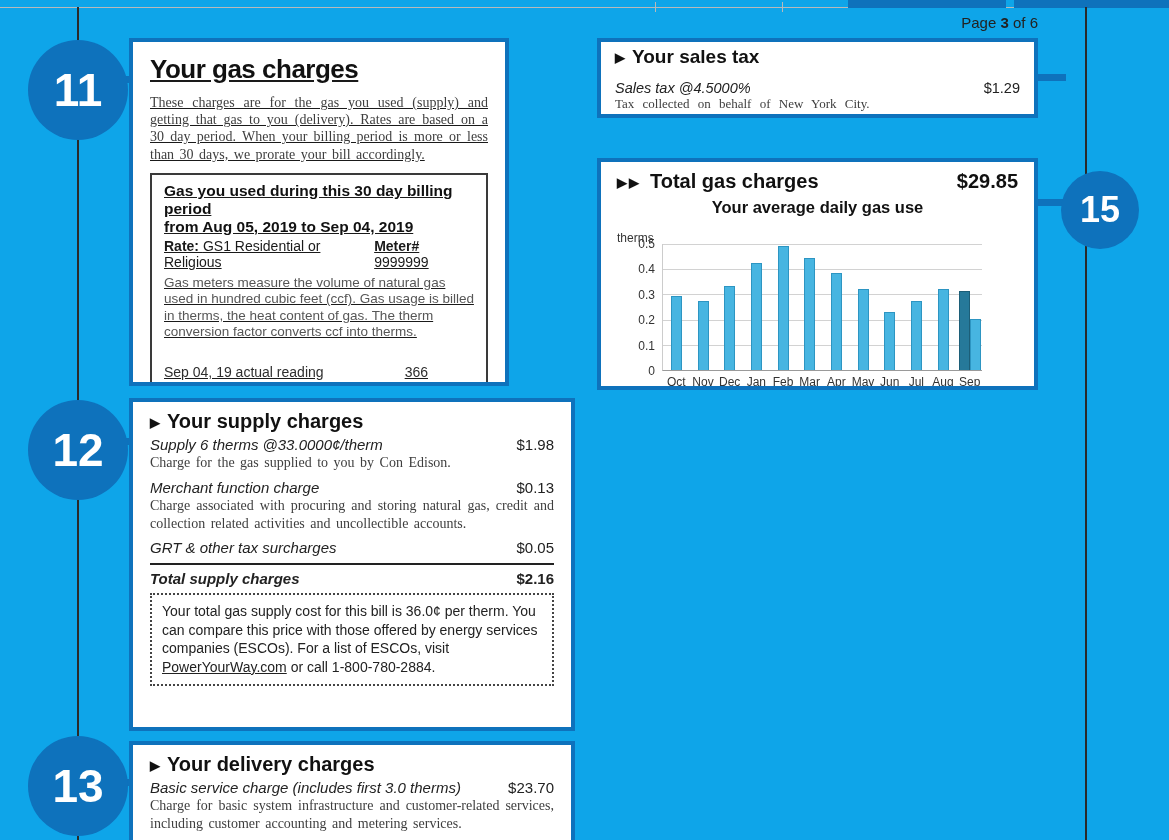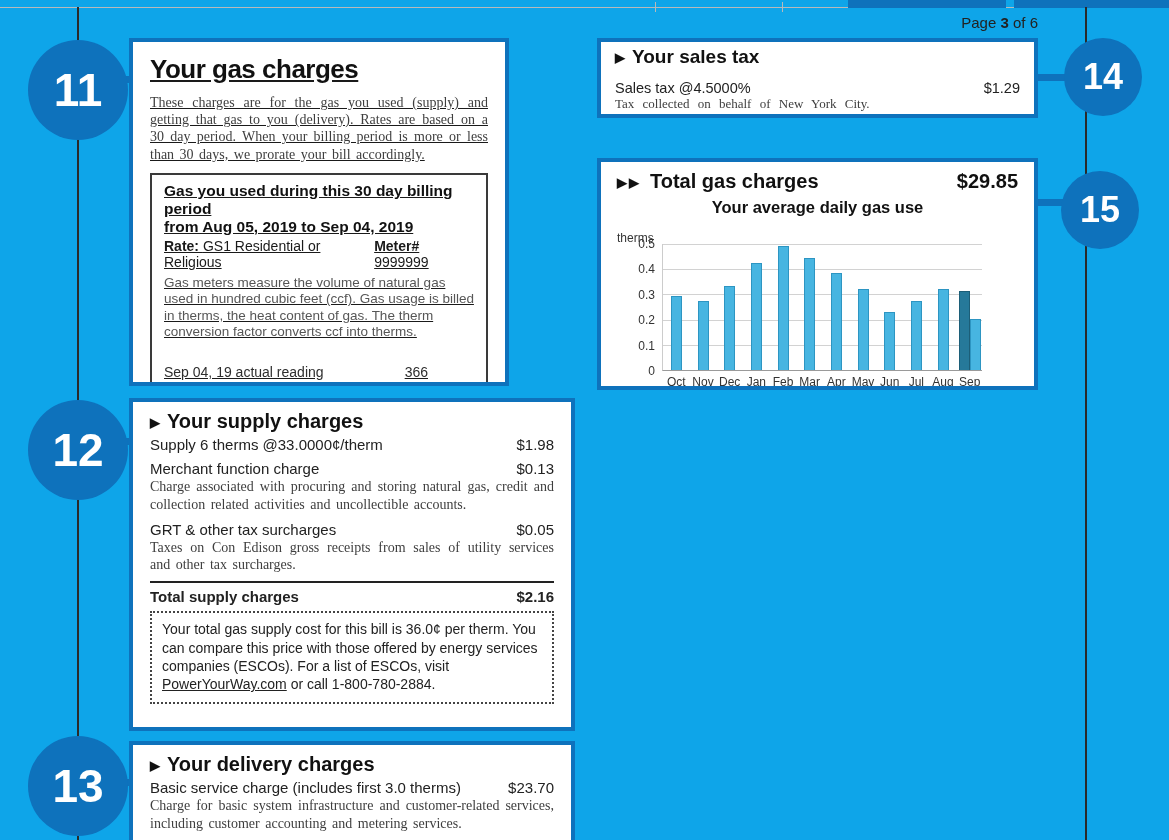--- a/index.html
+++ b/index.html
@@ -43,21 +43,21 @@
   .innerbox { margin-top:10px; border:2px solid #3a3a3a; padding:7px 12px 8px; }
   .ib-head { font-weight:bold; font-size:15.5px; line-height:1.16; color:#111; }
   .ratemeter { display:flex; justify-content:space-between; font-size:14px; margin-top:2px; }
   .meternote { font-size:13.5px; color:#565656; line-height:1.22; margin:5px 0 21px; }
   .usg { font-size:14px; color:#2e2e2e; padding:2px 0; }
   .usg .uval { margin-right:46px; }
   .uline { text-decoration:underline; text-underline-offset:2px; }
 
   
   .sechead { font-weight:bold; font-size:20px; color:#111; margin-bottom:3px; display:flex; align-items:baseline; }
-  .clabel { font-size:15px; color:#222; }
+  .clabel { font-size:15px; color:#222;font-style:italic; }
   .camt { font-size:15px; color:#222; }
   .cdesc { font-size:14px; line-height:1.27; margin-top:1px; }
   .charge { margin-bottom:7px; }
   .sumline { border:none; border-top:2px solid #222; margin:5px 0 5px; }
   .totrow .clabel, .totrow .camt { font-weight:bold; }
 
   .supplybox { left:129px; top:398px; width:446px; height:333px; padding:8px 17px; }
   .dotbox { margin-top:6px; border:2px dotted #444; padding:7px 10px 8px; font-size:14px; line-height:1.32; color:#222; }
   .dotbox a { color:#222; text-decoration:underline; }
 
@@ -152,34 +152,34 @@
   <section class="bluebox supplybox">
     <div class="sechead">
       <span class="tri"></span>
       <span>Your supply charges</span>
     </div>
     <div class="charge">
       <div class="row">
         <span class="clabel">Supply 6 therms @33.0000¢/therm</span>
         <span class="camt">$1.98</span>
       </div>
+      <p class="serif just cdesc">Charge for the gas supplied to you by Con Edison.</p>
     </div>
     <div class="charge">
       <div class="row">
         <span class="clabel">Merchant function charge</span>
         <span class="camt">$0.13</span>
       </div>
       <p class="serif just cdesc">Charge associated with procuring and storing natural gas, credit and collection related activities and uncollectible accounts.</p>
     </div>
     <div class="charge">
       <div class="row">
         <span class="clabel">GRT &amp; other tax surcharges</span>
         <span class="camt">$0.05</span>
       </div>
-      <p class="serif just cdesc">Taxes on Con Edison gross receipts from sales of utility services and other tax surcharges.</p>
     </div>
     <hr class="sumline">
     <div class="row totrow">
       <span class="clabel">Total supply charges</span>
       <span class="camt">$2.16</span>
     </div>
     <div class="dotbox">
       <span>Your total gas supply cost for this bill is 36.0¢ per therm.  You can compare this price with those offered by energy services companies (ESCOs).  For a list of ESCOs, visit </span><a>PowerYourWay.com</a><span> or call 1-800-780-2884.</span>
     </div>
   </section>
@@ -273,16 +273,15 @@
       <div class="legend">
         <span class="lsq" style="background: rgb(38, 121, 154);"></span>
         <span>a year ago</span>
       </div>
     </div>
   </section>
 
   <div class="callout big" style="left:28px; top:40px;">11</div>
   <div class="callout big" style="left:28px; top:400px;">12</div>
   <div class="callout big" style="left:28px; top:736px;">13</div>
-  <div class="callout small" style="left:1064px; top:38px;">14</div>
   <div class="callout small" style="left:1061px; top:171px;">15</div>
 
 </div>
 
 </body></html>

